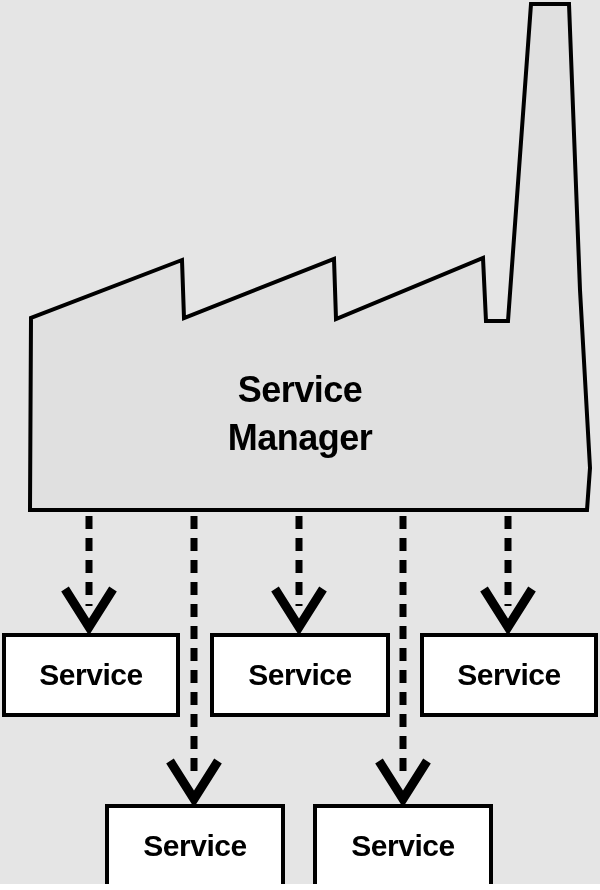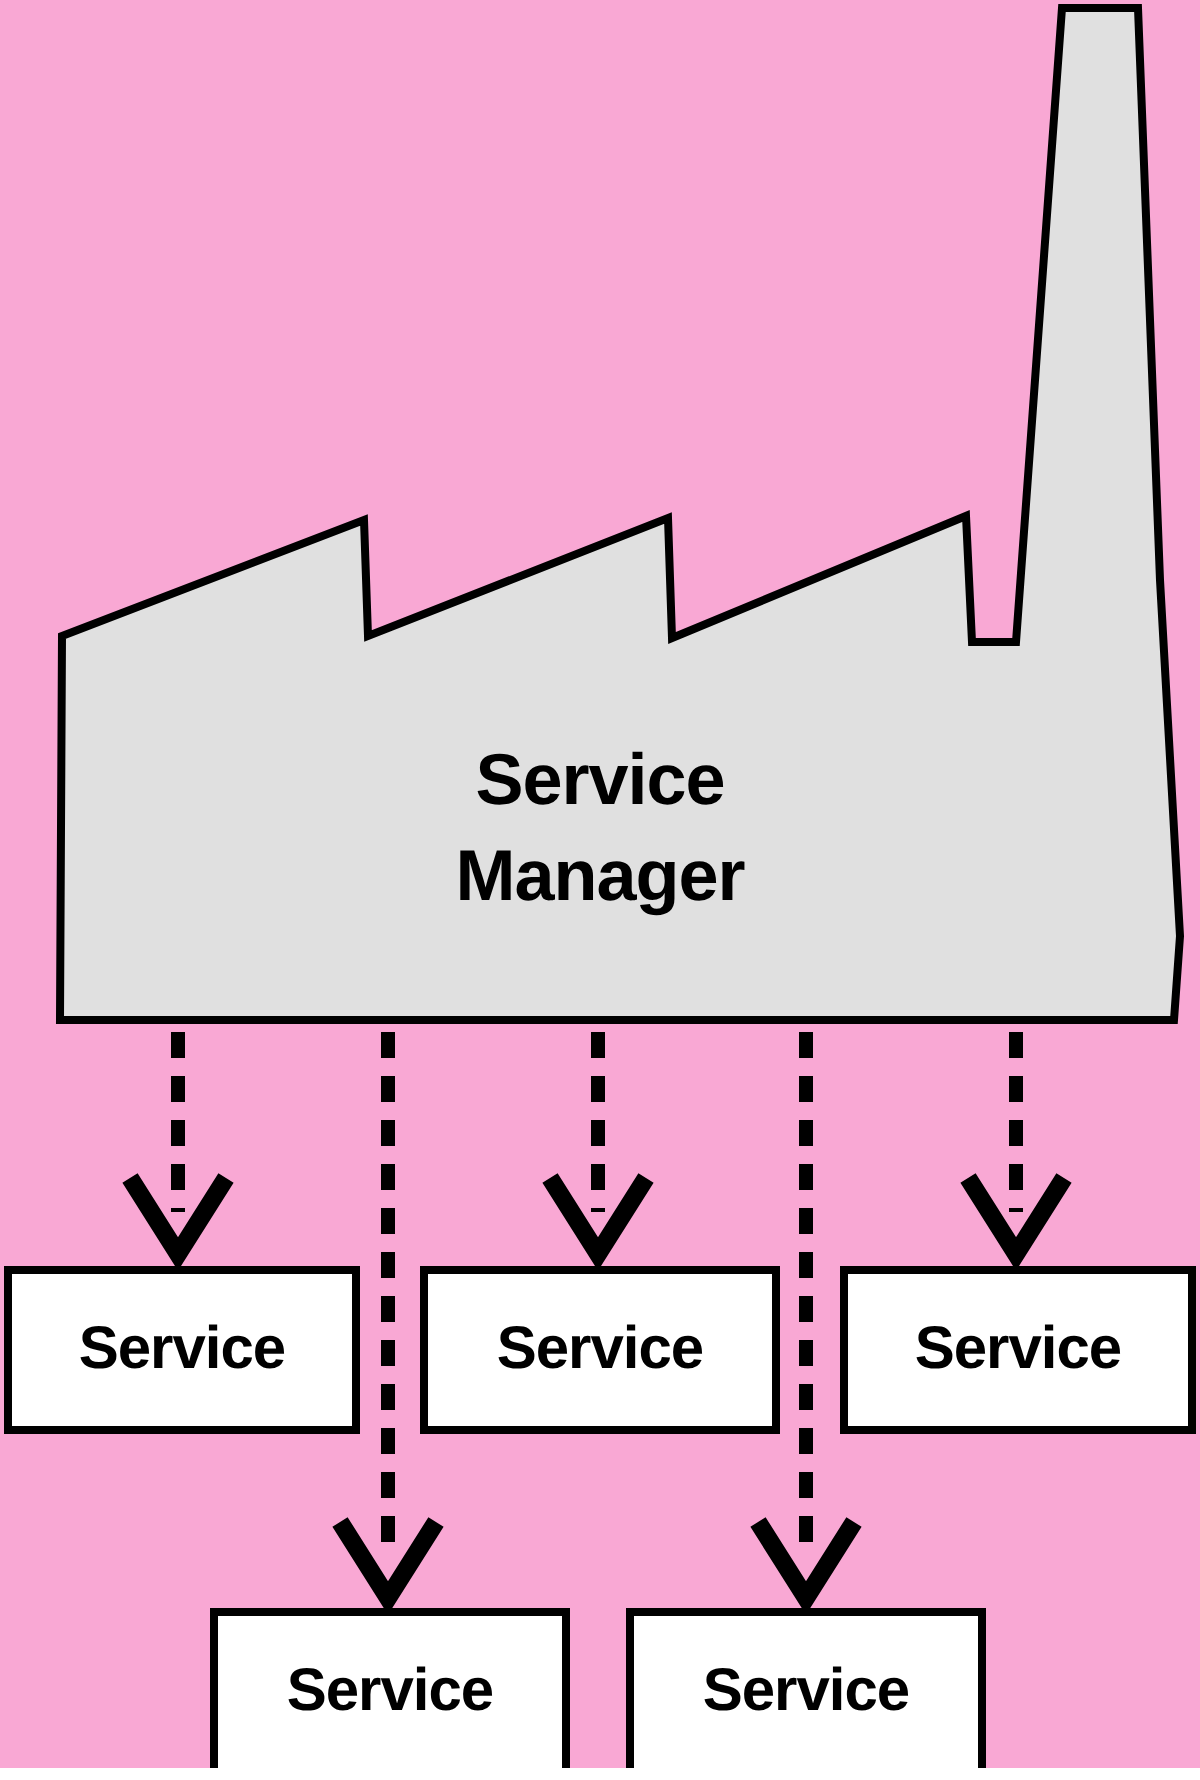--- a/index.html
+++ b/index.html
@@ -4,21 +4,21 @@
 <style>
   html, body {
     margin: 0;
     padding: 0;
     background: #ffffff;
   }
   #canvas {
     position: relative;
     width: 600px;
     height: 884px;
-    background: #f9a8d4;
+    background: #e5e5e5;
     overflow: hidden;
     font-family: "Liberation Sans", "DejaVu Sans", sans-serif;
   }
   svg.layer {
     position: absolute;
     left: 0;
     top: 0;
     width: 600px;
     height: 890px;
     pointer-events: none;

